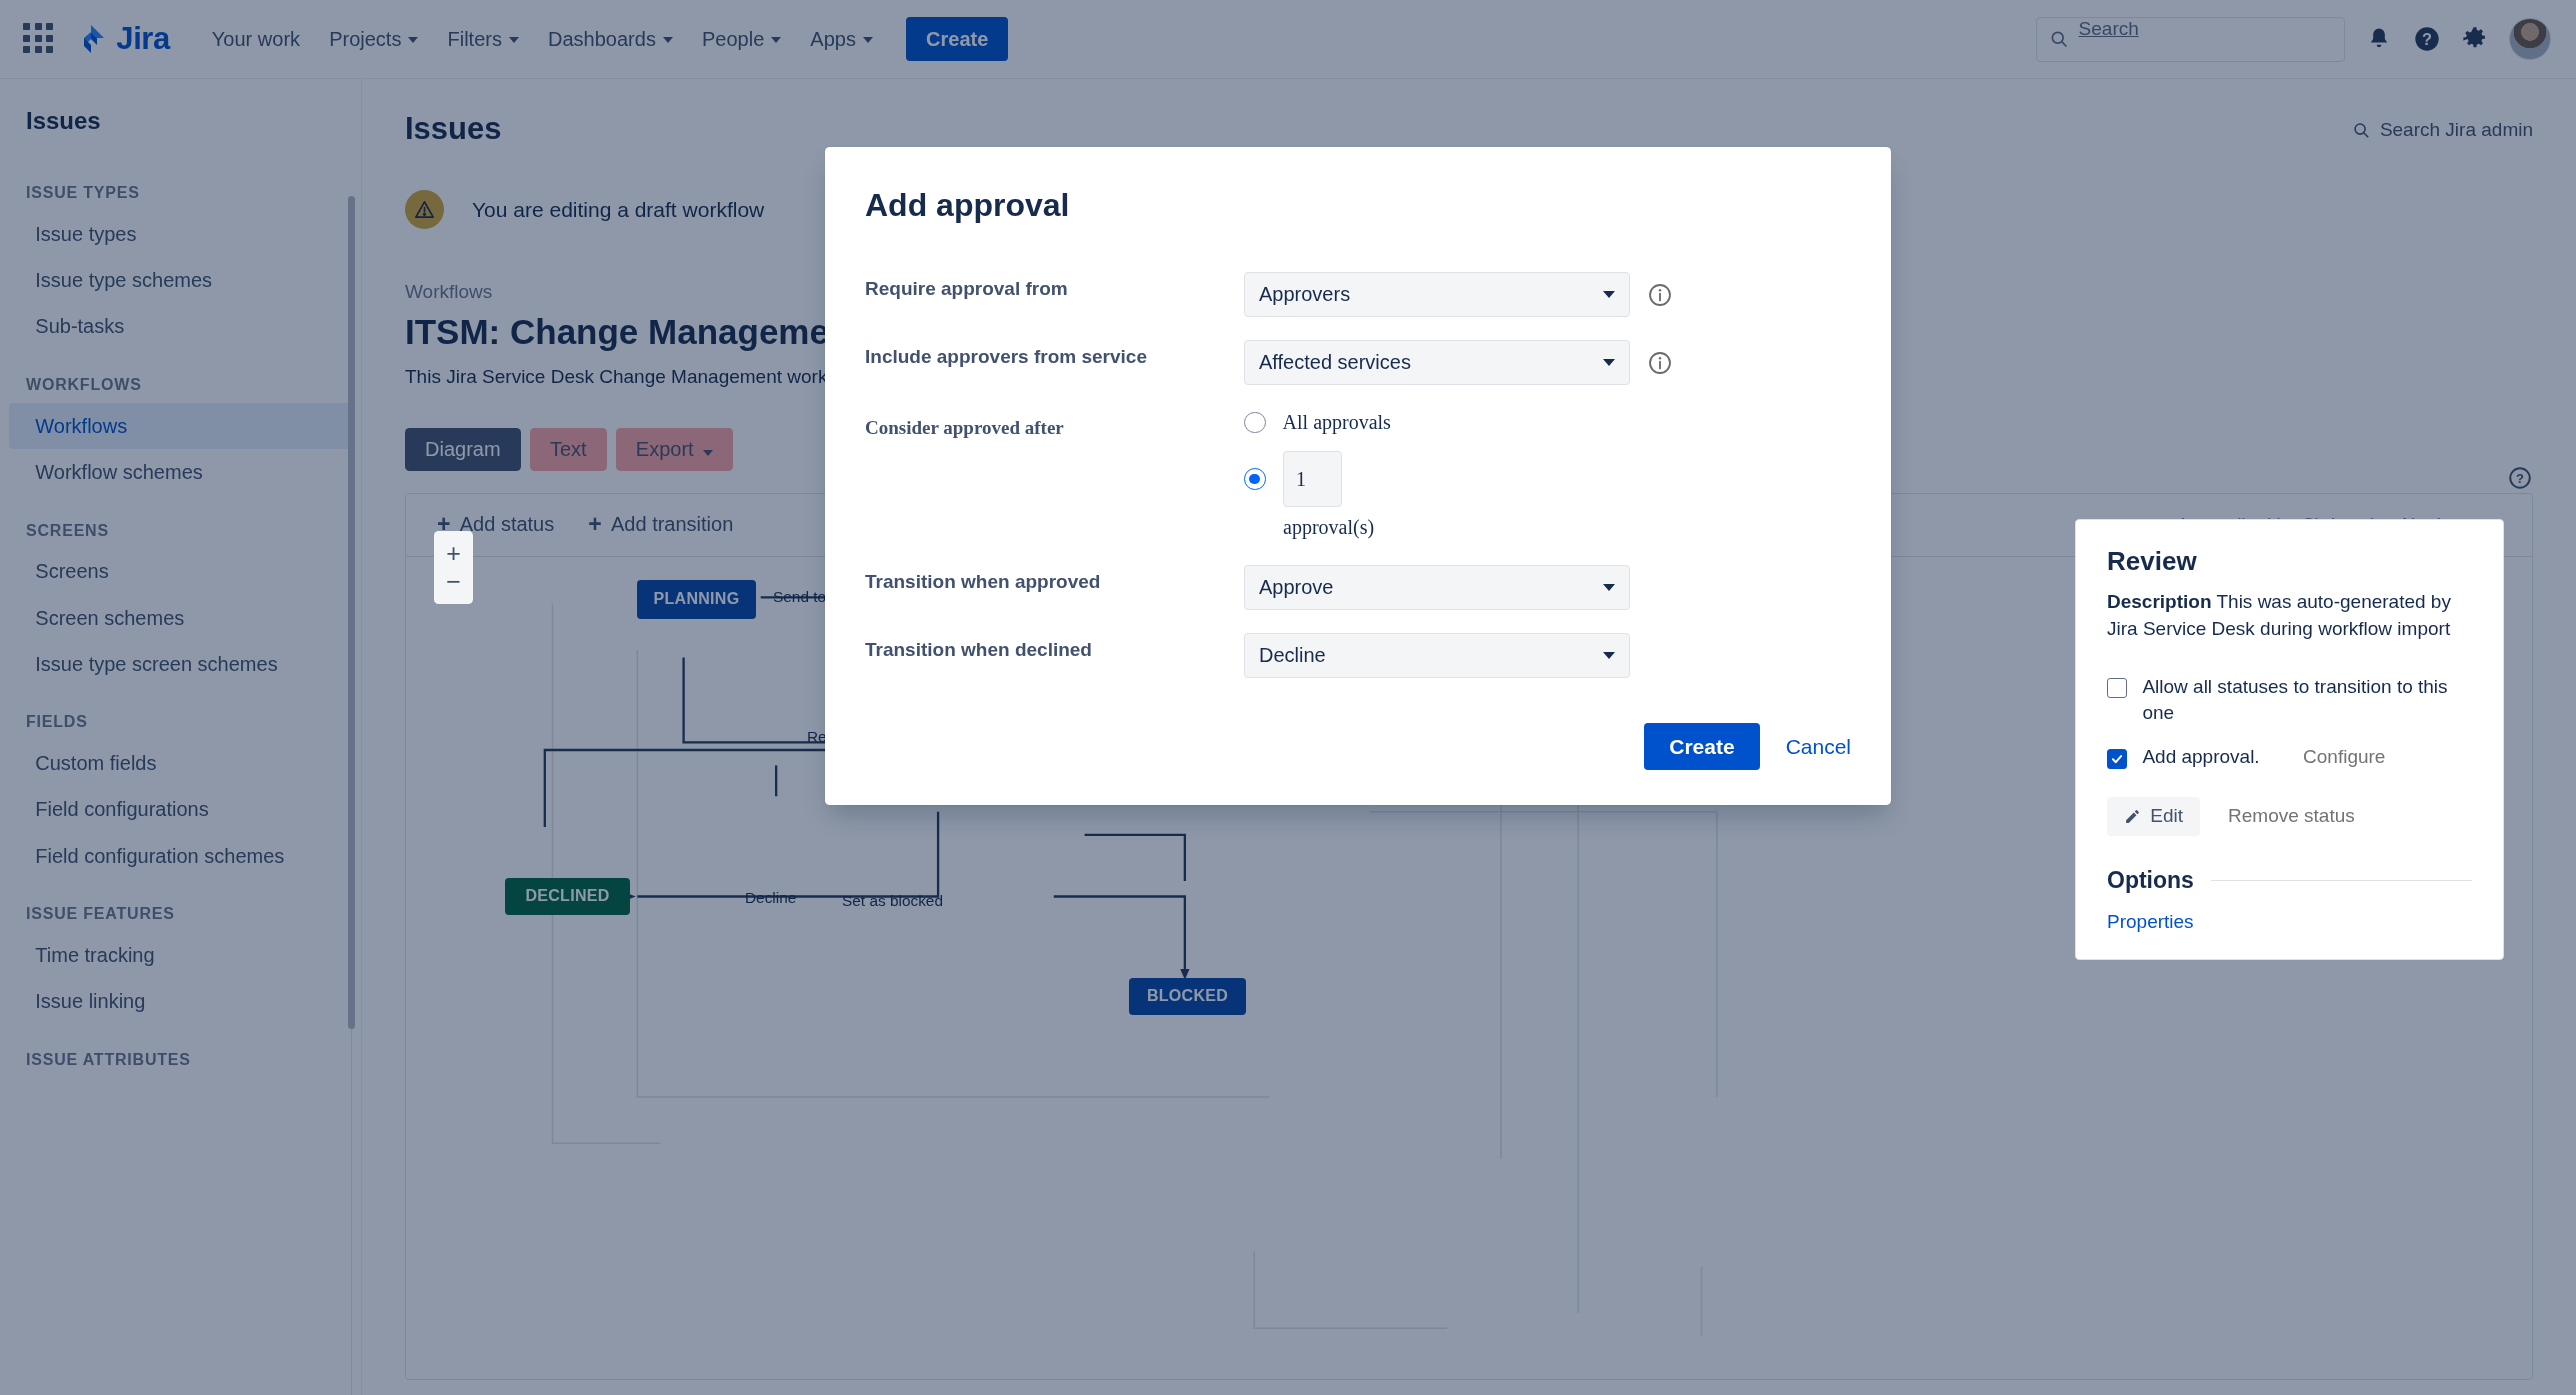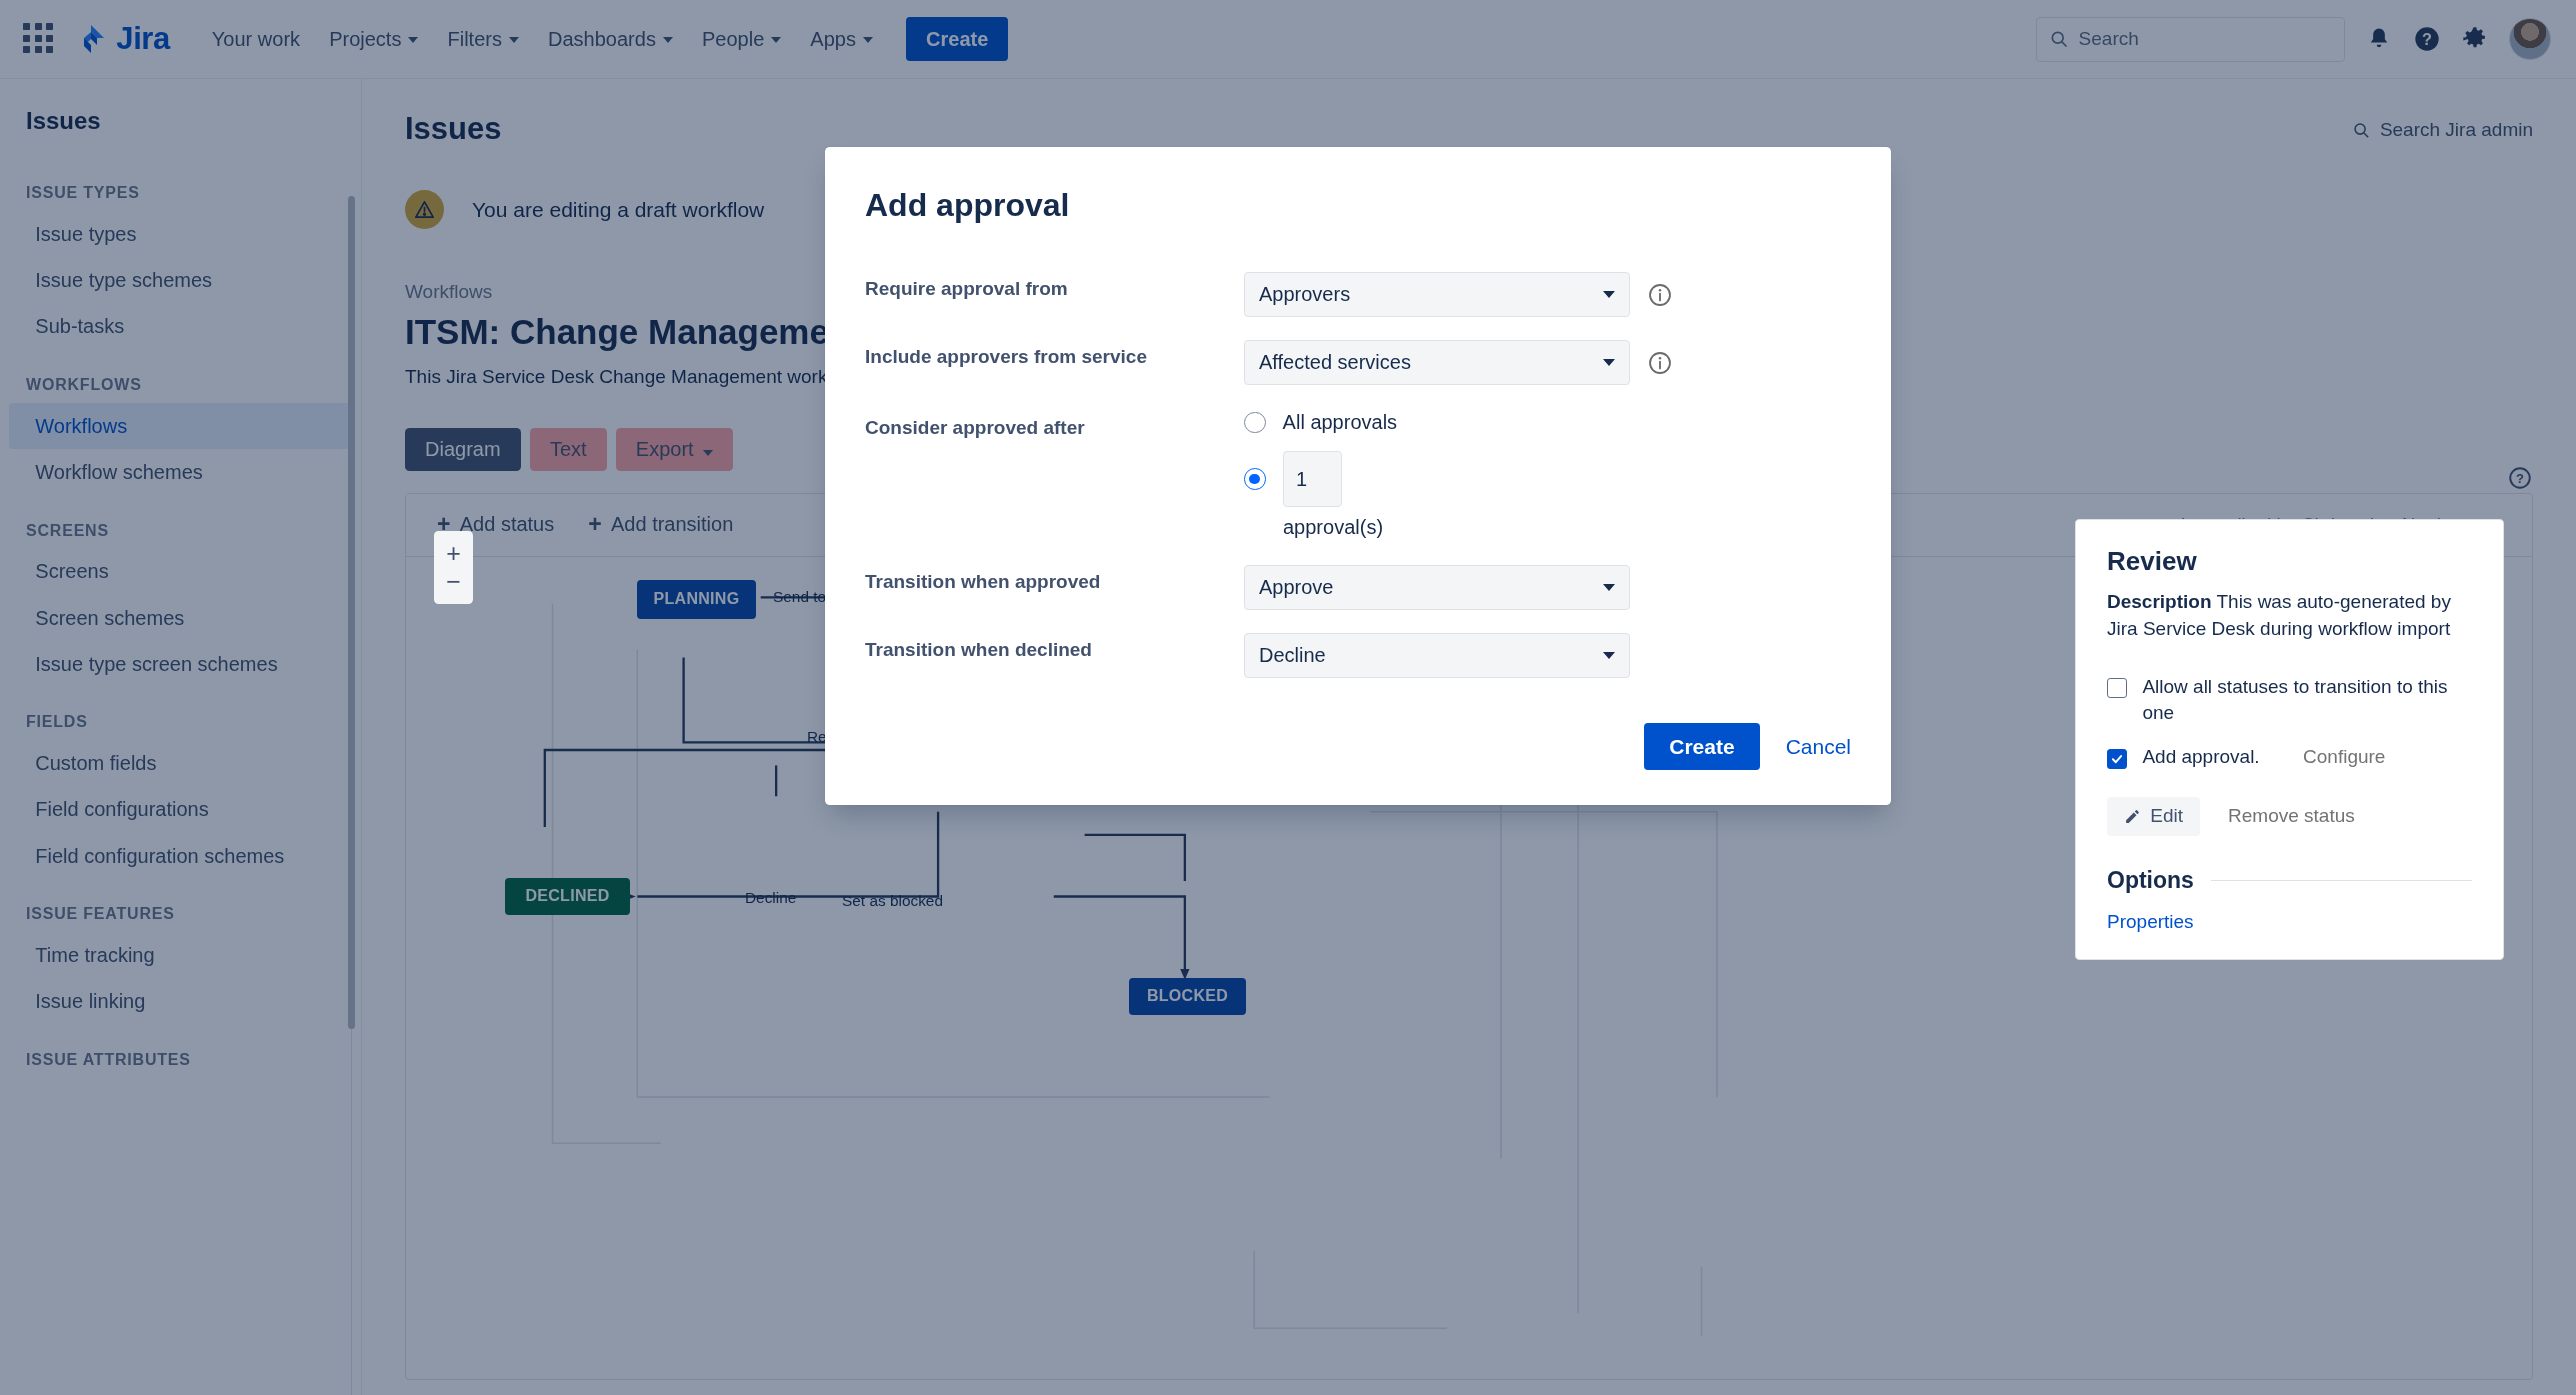--- a/index.html
+++ b/index.html
@@ -34,21 +34,21 @@
   }
   .chev { width: 0; height: 0; border-left: 5.4px solid transparent; border-right: 5.4px solid transparent;
           border-top: 6.2px solid #42526e; margin-top: 2.3px; }
   .create-btn {
     margin-left: 17px; background: #0052cc; color: #fff; font-size: 20px;
     font-weight: 600; padding: 10.8px 20px; border-radius: 3.9px; cursor: pointer;
   }
   .topright { margin-left: auto; display: flex; align-items: center; gap: 20px; margin-right: 25px; }
   .searchbox {
     width: 309px; height: 45px; border: 1.5px solid #dfe1e6; border-radius: 4.6px;
-    display: flex; align-items: center; gap: 9.3px; padding: 0 12.3px; color: #5e6c84; font-size: 19px;
+    display: flex; gap: 9.3px; padding: 0 12.3px; color: #5e6c84; font-size: 19px; text-decoration: underline;
   }
   .ic { display: inline-flex; align-items: center; justify-content: center; }
   .avatar {
     width: 42px; height: 42px; border-radius: 50%;
     background: radial-gradient(circle at 50% 32%, #c7a98e 0 26%, #6b5647 27% 48%, #a8b4c4 49% 100%);
     border: 1.5px solid #dfe1e6;
   }
 
   
   .sidebar {
@@ -525,21 +525,21 @@
             <svg width="26" height="26" viewBox="0 0 24 24" fill="none" stroke="#6b6b6b" stroke-width="1.7">
               <circle cx="12" cy="12" r="9.2"></circle>
               <circle cx="12" cy="7.6" r="1.1" fill="#6b6b6b" stroke="none"></circle>
               <path d="M12 10.8 V17" stroke-linecap="round"></path>
             </svg>
           </span>
         </div>
       </div>
     </div>
 
-    <div class="m-row" style="margin-top:26px;">
+    <div class="m-row" style="margin-top:26px;font-family:Liberation Serif, serif;">
       <div class="m-label">Consider approved after</div>
       <div class="m-field">
         <div class="radio-row" style="margin-bottom:17px;">
           <span class="radio"></span>
           <span class="radio-label">All approvals</span>
         </div>
         <div class="radio-row">
           <span class="radio on">
               <i></i>
             </span>

